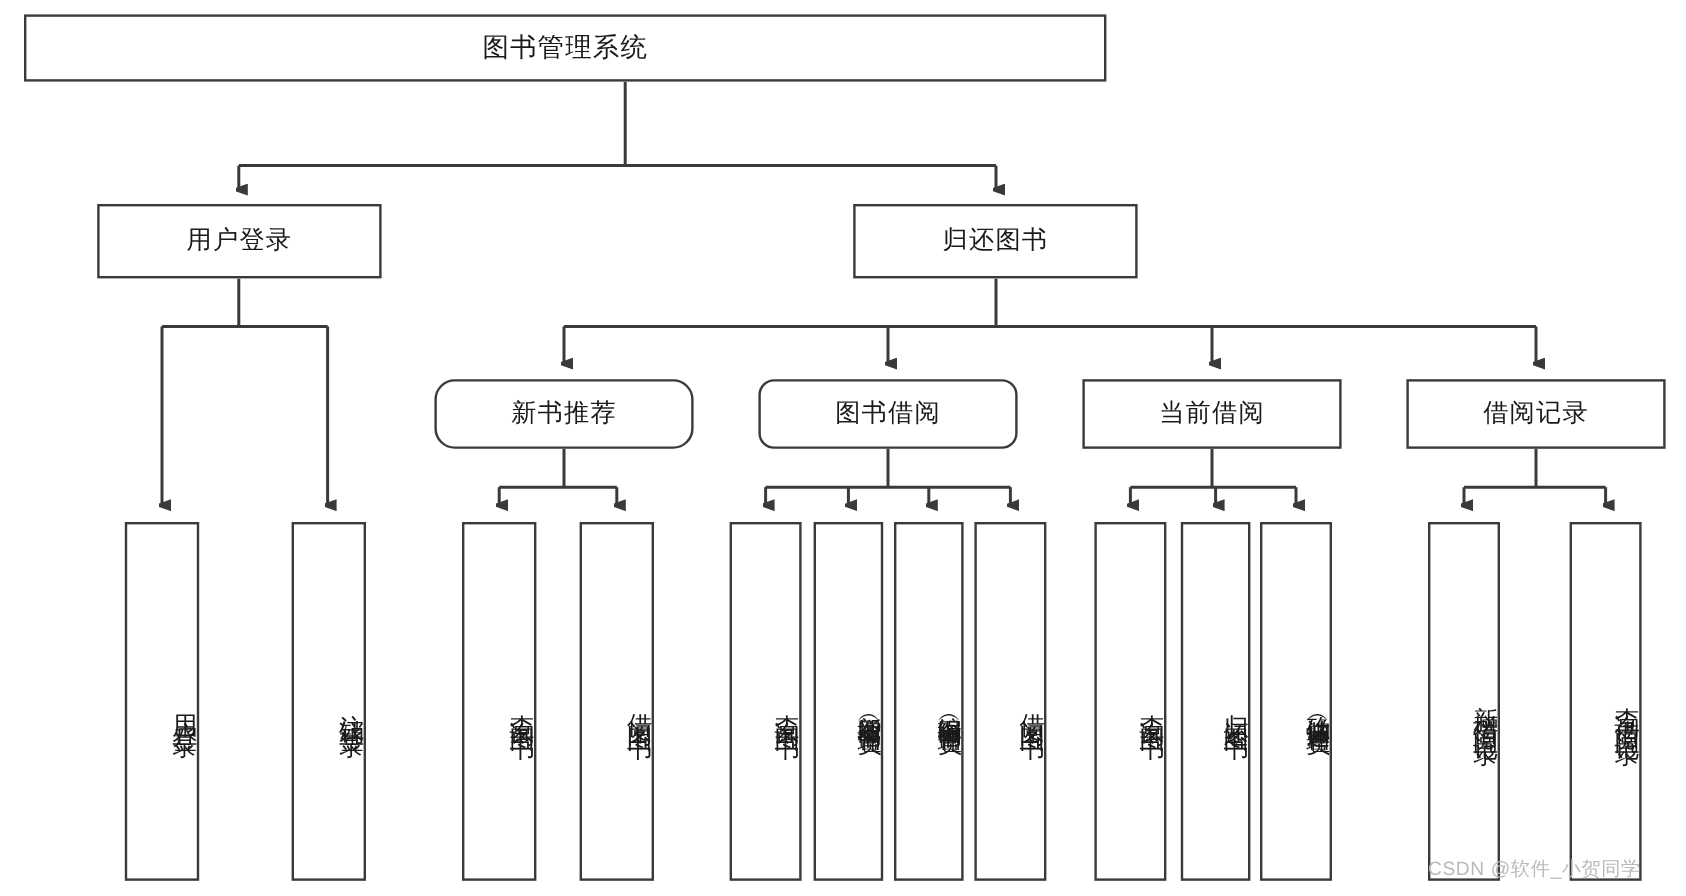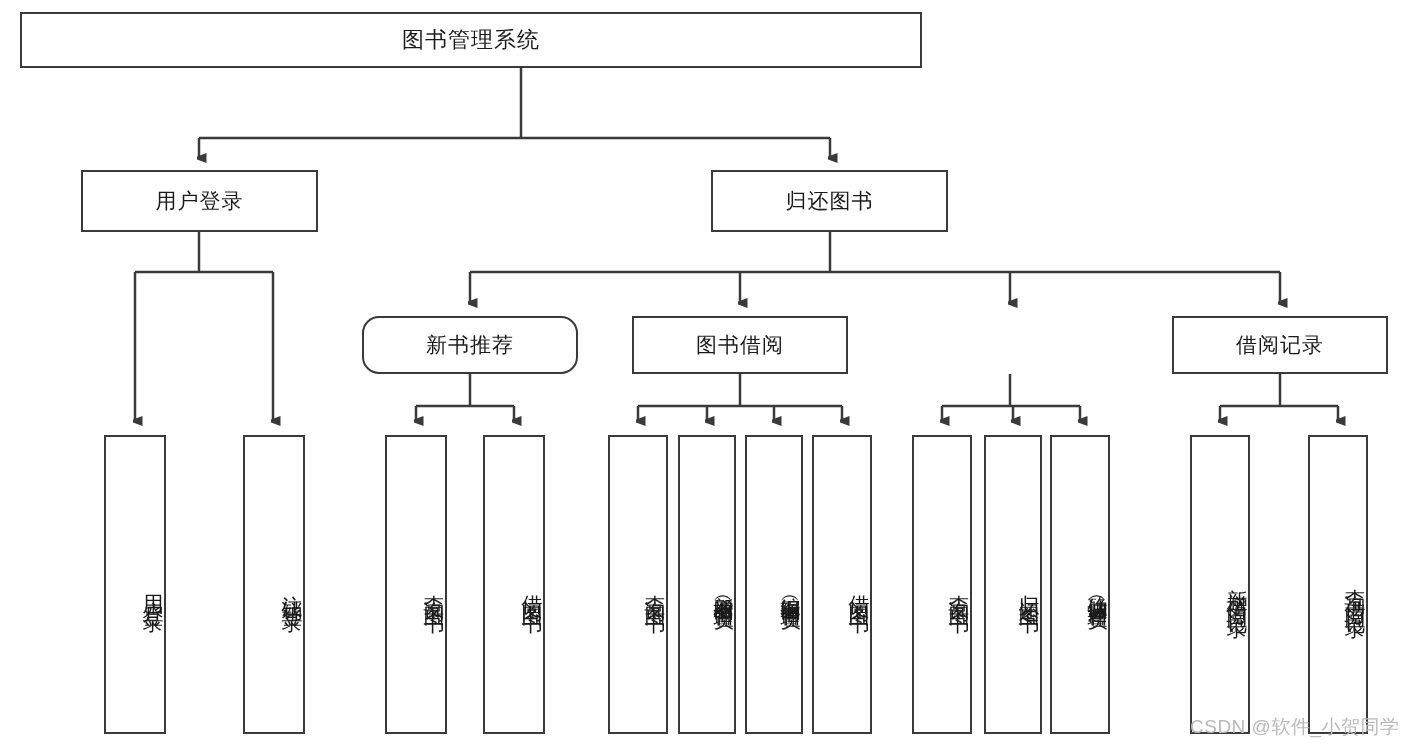--- a/index.html
+++ b/index.html
@@ -52,21 +52,21 @@
     left: 0;
     top: 0;
     width: 1405px;
     height: 747px;
     pointer-events: none;
   }
   .watermark {
     position: absolute;
     left: 1190px;
     top: 714px;
-    font-size: 19px;
+    font-size: 16px;
     color: #b9b9b9;
     white-space: nowrap;
     letter-spacing: 0.5px;
   }
 </style>
 </head>
 <body>
 
 <div id="canvas">
 
@@ -127,22 +127,25 @@
   <div class="node node-h" id="l2-0" style="left: 81px; top: 170px; width: 237px; height: 62px;">
     <span>用户登录</span>
   </div>
   <div class="node node-h" id="l2-1" style="left: 711px; top: 170px; width: 237px; height: 62px;">
     <span>归还图书</span>
   </div>
 
   <div class="node node-h" id="l3-0" style="left: 362px; top: 316px; width: 216px; height: 58px; border-radius: 17px;">
     <span>新书推荐</span>
   </div>
-  <div class="node node-h" id="l3-1" style="left: 632px; top: 316px; width: 216px; height: 58px;">
+  <div class="node node-h" id="l3-1" style="left: 632px; top: 316px; width: 216px; height: 58px; border-radius: 13px;">
     <span>图书借阅</span>
+  </div>
+  <div class="node node-h" id="l3-2" style="left: 902px; top: 316px; width: 216px; height: 58px;">
+    <span>当前借阅</span>
   </div>
   <div class="node node-h" id="l3-3" style="left: 1172px; top: 316px; width: 216px; height: 58px;">
     <span>借阅记录</span>
   </div>
 
   <div class="node node-v" id="lf-0" style="left: 104px; top: 435px; width: 62px; height: 299px;">
     <span>用户登录</span>
   </div>
   <div class="node node-v" id="lf-1" style="left: 243px; top: 435px; width: 62px; height: 299px;">
     <span>注销登录</span>

